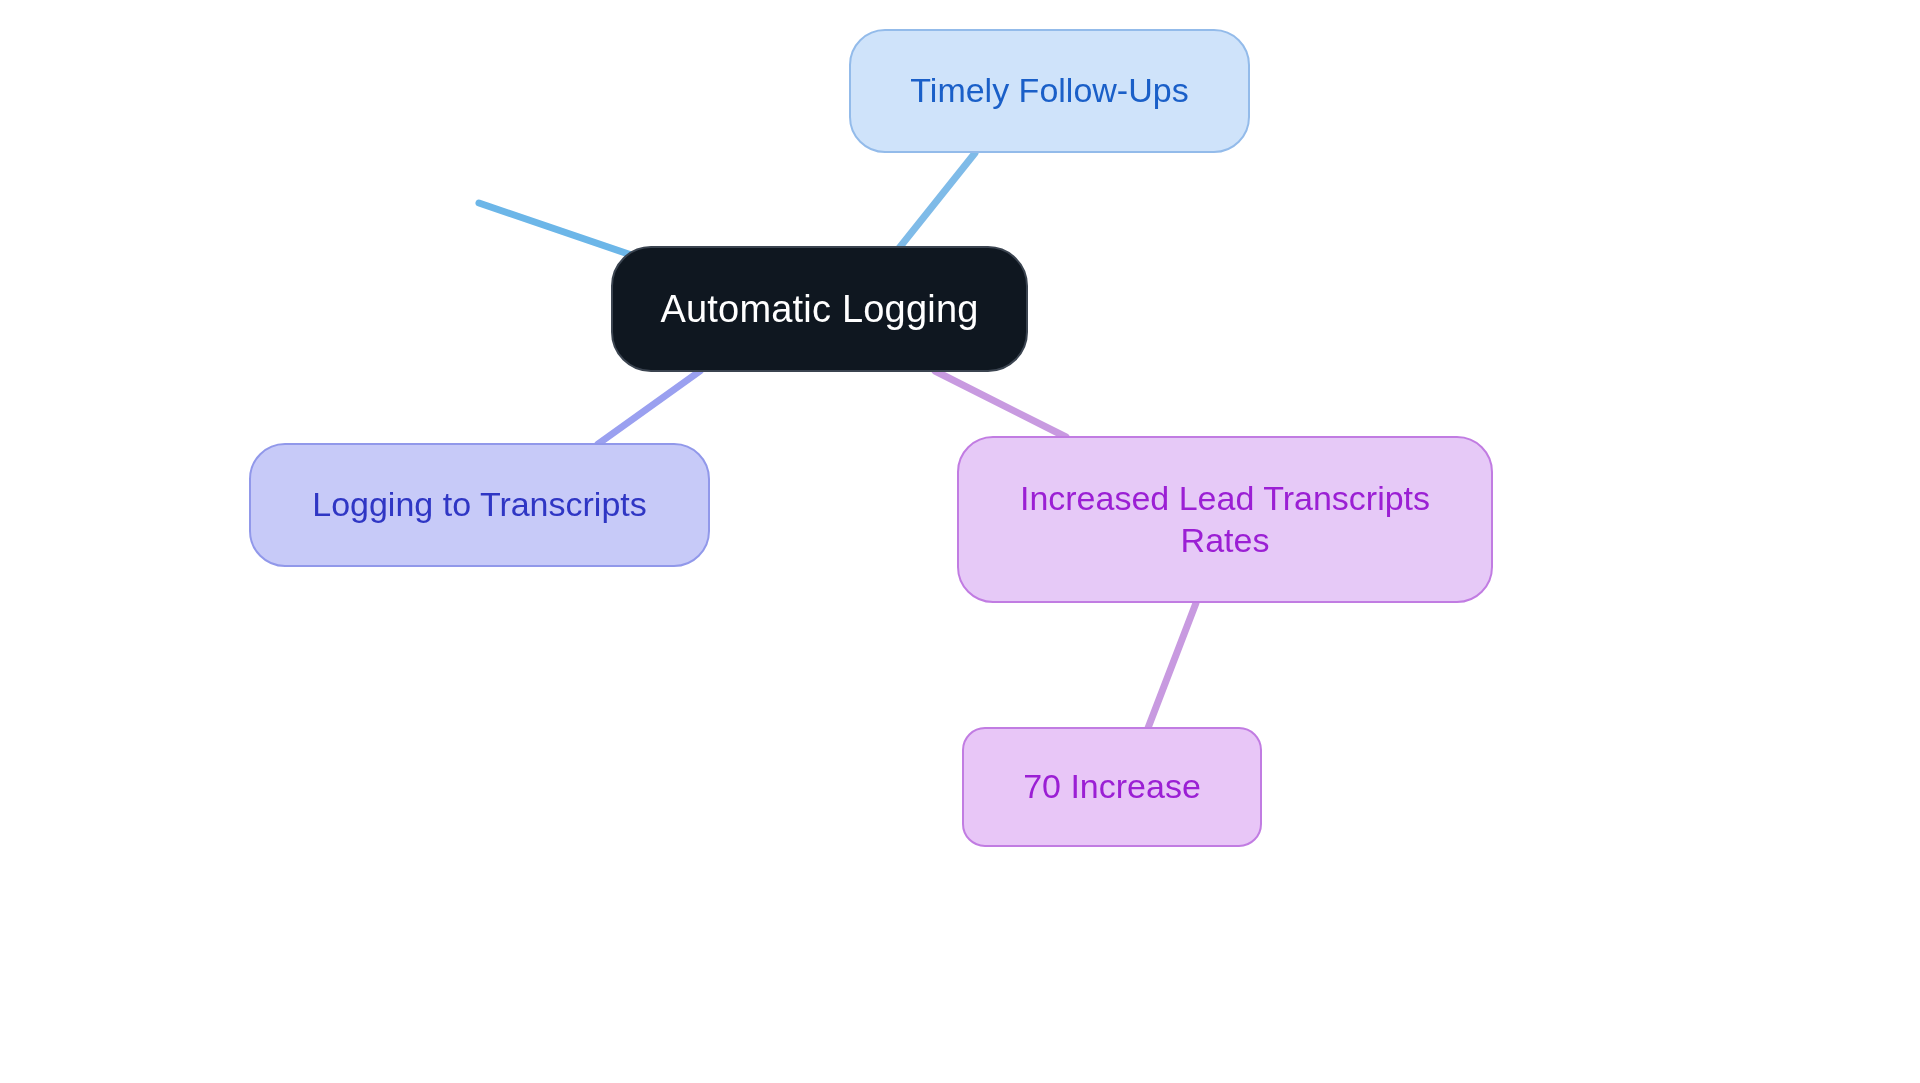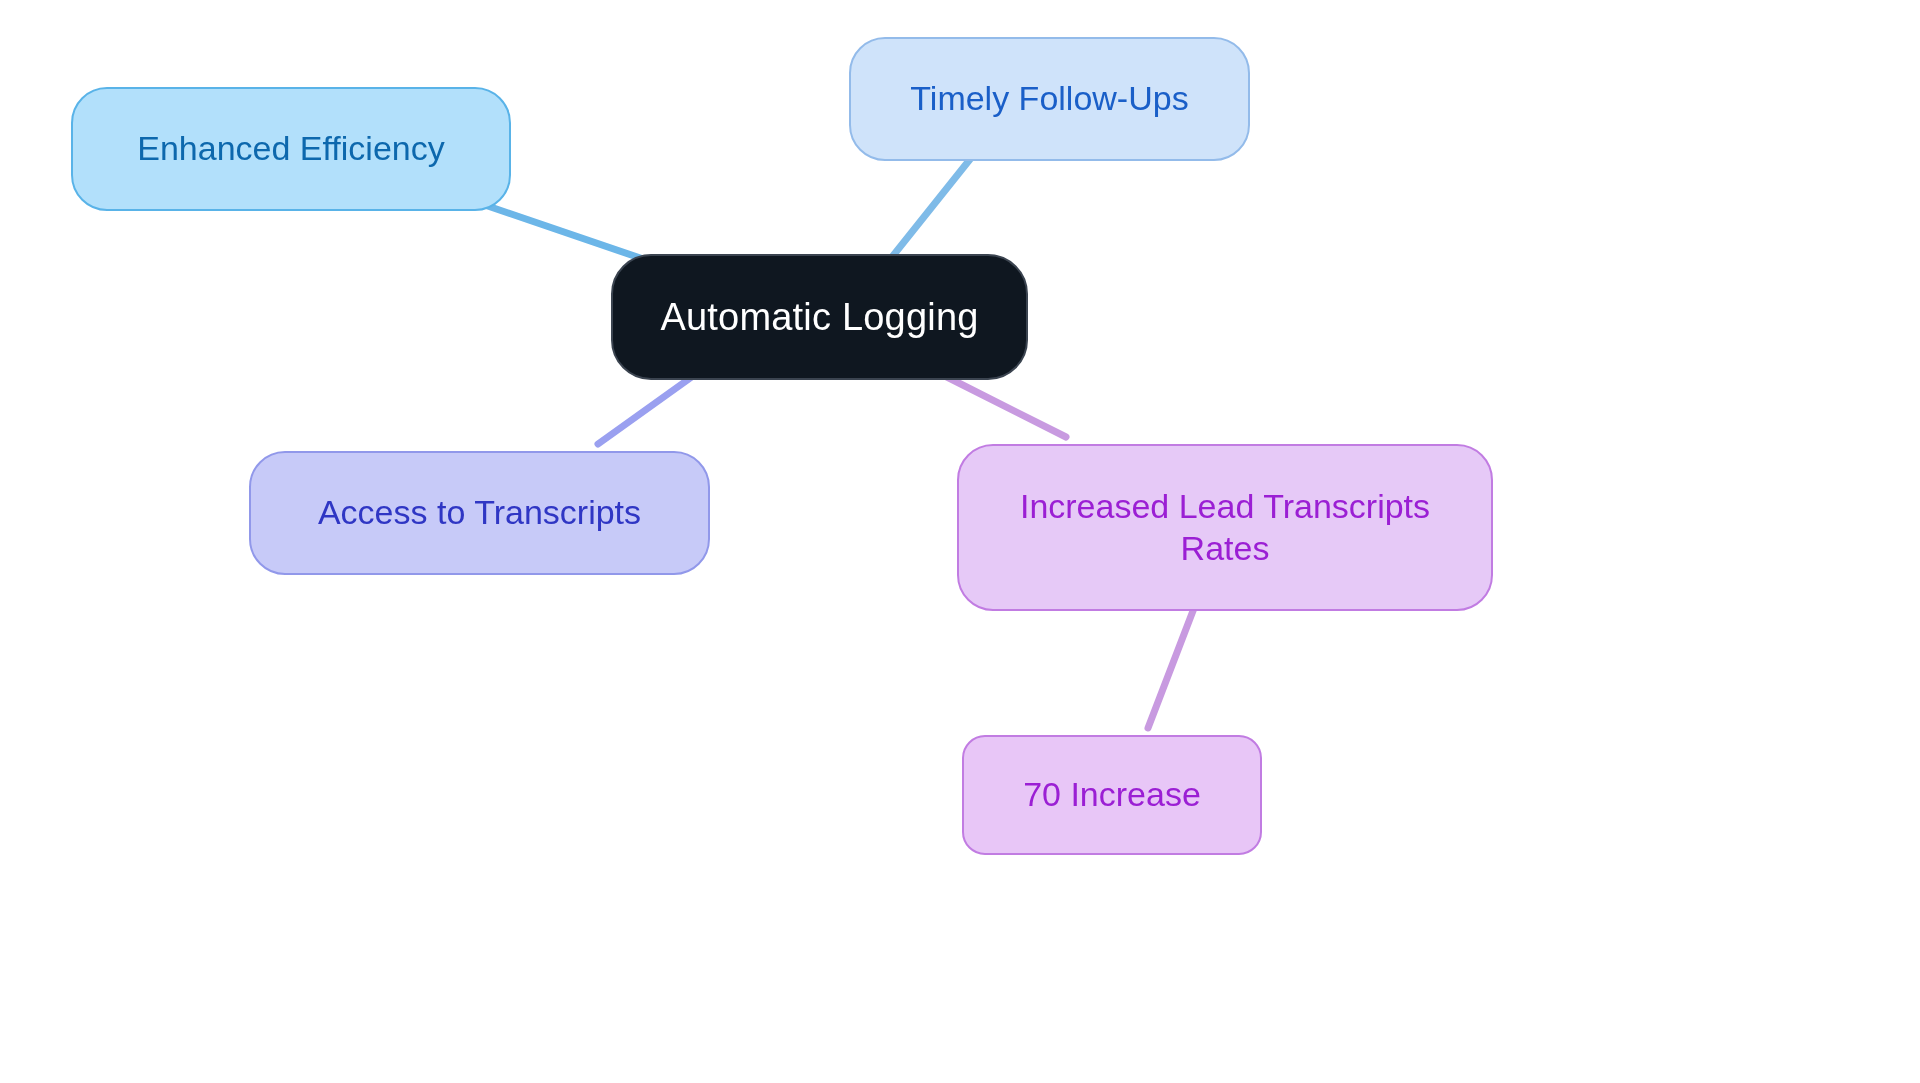--- a/index.html
+++ b/index.html
@@ -33,21 +33,20 @@
     display: flex;
     align-items: center;
     justify-content: center;
     text-align: center;
     border-radius: 36px;
     border-style: solid;
     border-width: 2px;
     line-height: 1.22;
     white-space: pre-line;
     padding: 6px 18px;
-    margin-top: 8px;
   }
 
   
   .node--root {
     left: 611px;
     top: 246px;
     width: 417px;
     height: 126px;
     background: #0f1720;
     border-color: #3b4450;
@@ -131,24 +130,23 @@
 
     <path d="M 700 371 L 598 444" fill="none" stroke="#9aa0f0" stroke-width="7" stroke-linecap="round"></path>
 
     <path d="M 935 371 L 1066 437" fill="none" stroke="#c89ae0" stroke-width="7" stroke-linecap="round"></path>
 
     <path d="M 1196 603 L 1148 728" fill="none" stroke="#c89ae0" stroke-width="7" stroke-linecap="round"></path>
   </svg>
 
   <div class="node node--root">Automatic Logging</div>
 
-  <div class="node node--efficiency">Enhanced Efficiency</div>
 
   <div class="node node--followups">Timely Follow-Ups</div>
 
-  <div class="node node--transcripts">Access to Transcripts</div>
+  <div class="node node--transcripts">Logging to Transcripts</div>
 
   <div class="node node--conversion">Increased Lead Transcripts
 Rates</div>
 
   <div class="node node--increase">70 Increase</div>
 
 </div>
 
 </body></html>

